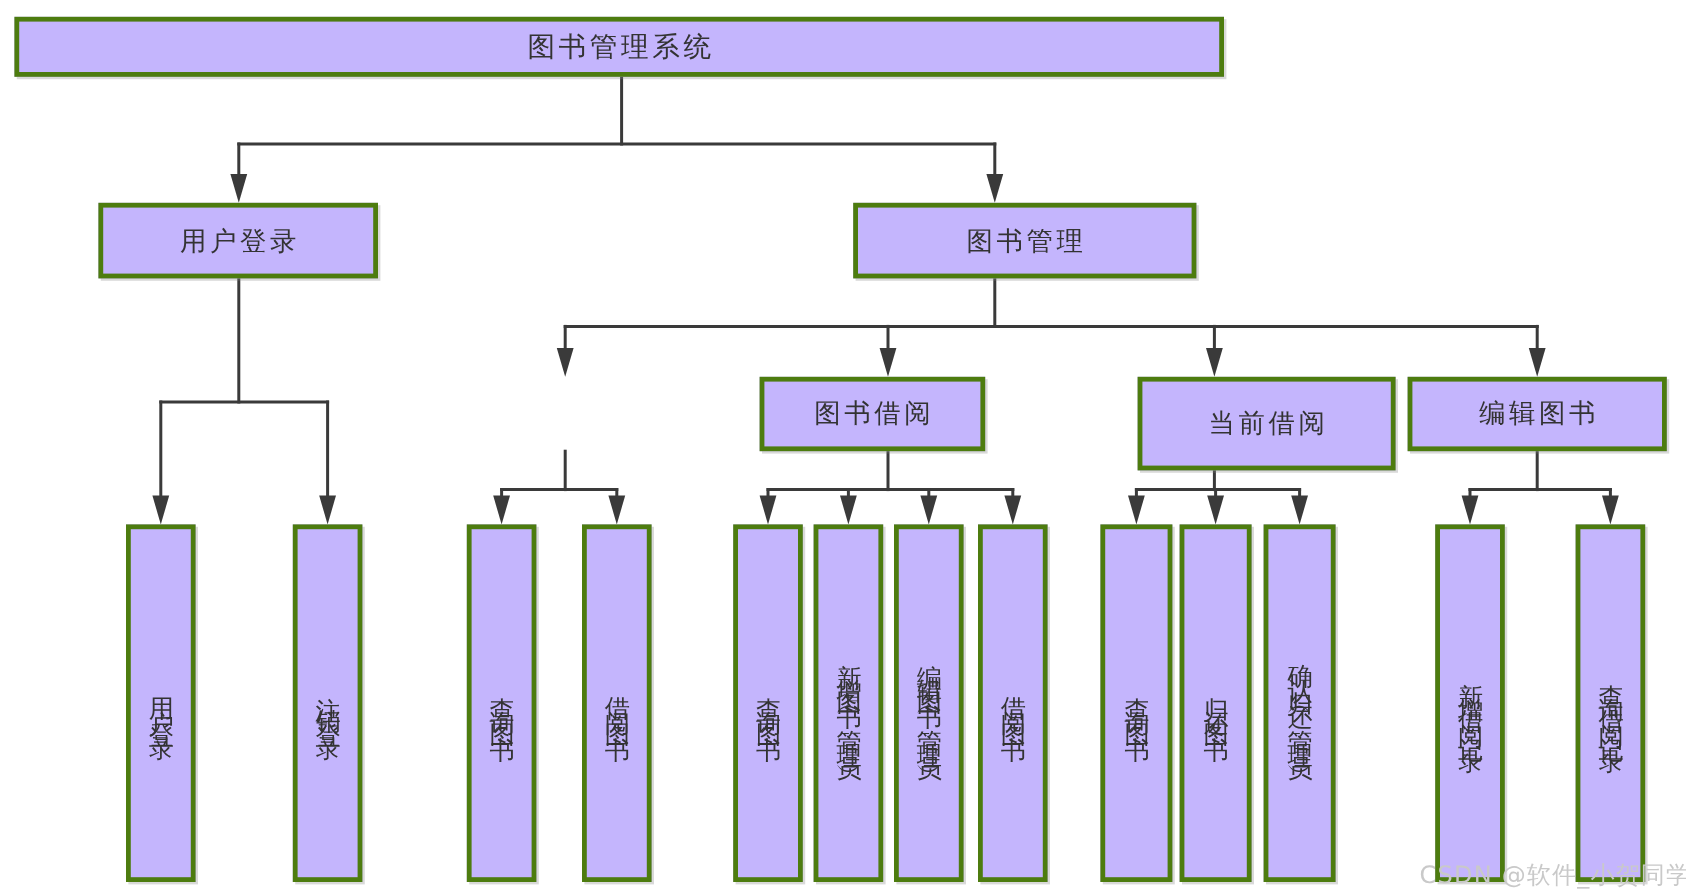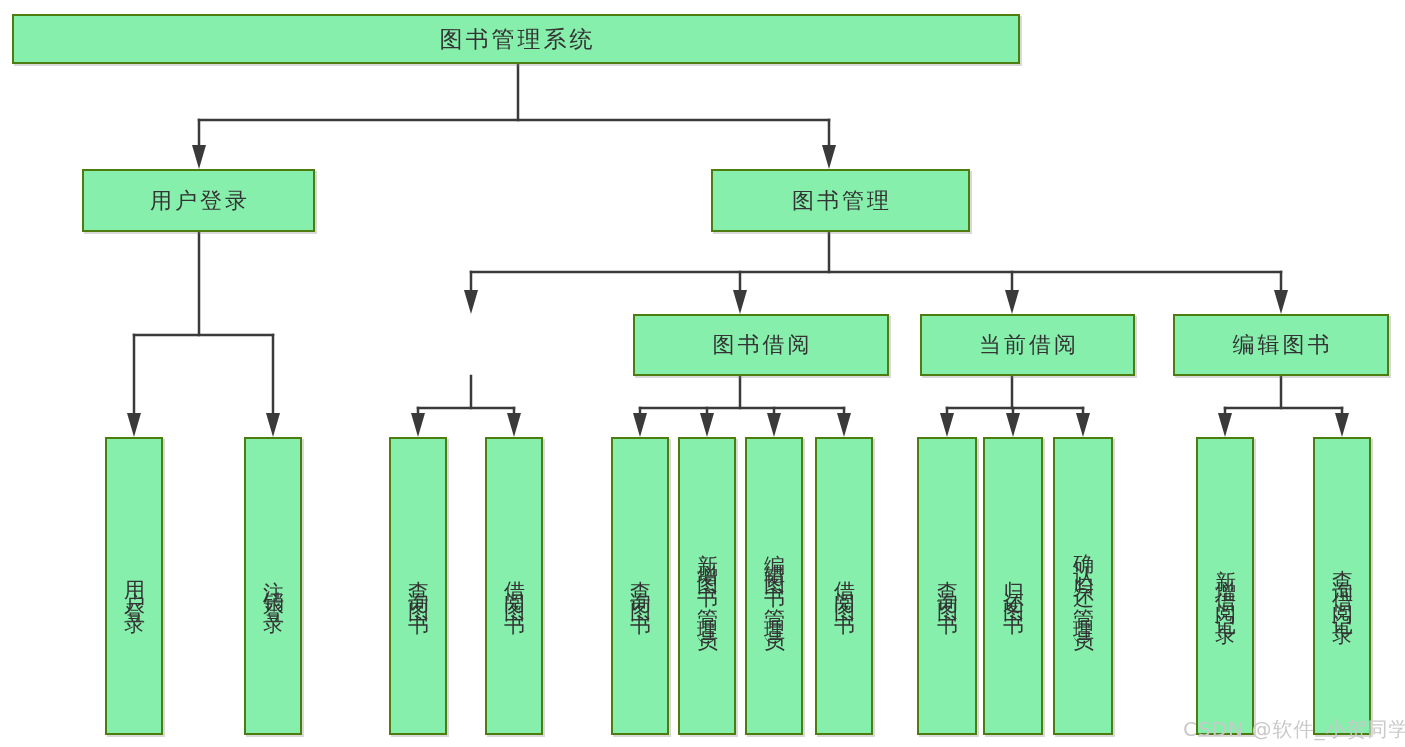--- a/index.html
+++ b/index.html
@@ -8,22 +8,22 @@
     width:1405px; height:747px;
     background:#ffffff;
     font-family:"DejaVu Sans","Liberation Sans",sans-serif;
     color:#333333;
     overflow:hidden;
   }
   svg.wires { position:absolute; left:0; top:0; width:1405px; height:747px; }
   .node {
     position:absolute;
     box-sizing:border-box;
-    border:2px solid #4d7c0f;
-    background:#86efac;
+    border:4px solid #4d7c0f;
+    background:#c4b5fd;
     display:flex; align-items:center; justify-content:center;
     box-shadow:2px 2px 0 rgba(130,130,130,0.30);
   }
   .node.h span {
     font-size:22px; letter-spacing:3px; padding-left:3px;
     white-space:nowrap; color:#333333;
   }
   .node.root span { font-size:23px; }
   .vtext {
     writing-mode:vertical-rl;
@@ -111,28 +111,28 @@
     <polygon points="1335,413 1349,413 1342,437" fill="#3a3a3a" stroke="none"></polygon>
   </svg>
 
   <div class="node h root" style="left:12px;top:14px;width:1008px;height:50px">
     <span>图书管理系统</span>
   </div>
 
   <div class="node h" style="left:82px;top:169px;width:233px;height:63px">
     <span>用户登录</span>
   </div>
-  <div class="node h" style="left:711px;top:169px;width:259px;height:63px">
+  <div class="node h" style="left:711px;top:169px;width:286px;height:63px">
     <span>图书管理</span>
   </div>
 
-  <div class="node h" style="left:633px;top:314px;width:256px;height:62px">
+  <div class="node h" style="left:633px;top:314px;width:188px;height:62px">
     <span>图书借阅</span>
   </div>
-  <div class="node h" style="left:920px;top:314px;width:215px;height:62px">
+  <div class="node h" style="left:948px;top:314px;width:215px;height:78px">
     <span>当前借阅</span>
   </div>
   <div class="node h" style="left:1173px;top:314px;width:216px;height:62px">
     <span>编辑图书</span>
   </div>
 
   <div class="node" style="left:105px;top:437px;width:58px;height:298px">
     <span class="vtext">用户登录</span>
   </div>
   <div class="node" style="left:244px;top:437px;width:58px;height:298px">

